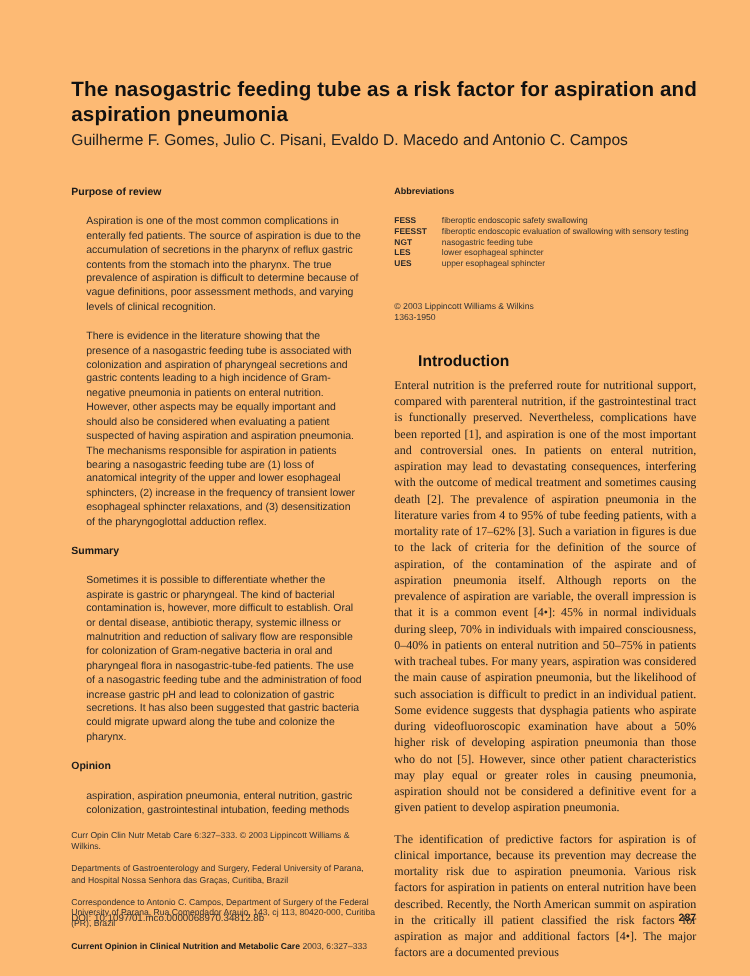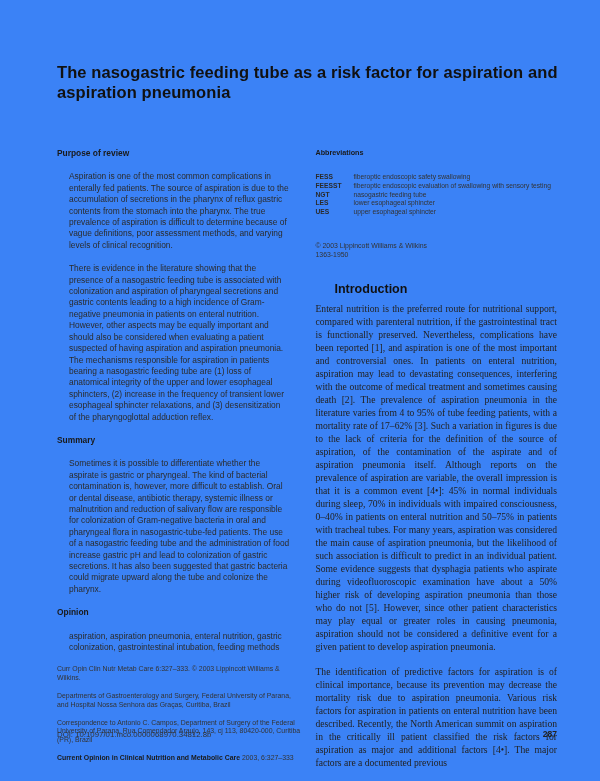--- a/index.html
+++ b/index.html
@@ -1,20 +1,20 @@
 <!DOCTYPE html>
 <html><head>
 <meta charset="utf-8">
 <style>
   html, body { margin: 0; padding: 0; background: #ffffff; }
   .page {
     position: relative;
     width: 600px;
     height: 781px;
-    background: #3b82f6;
+    background: #fdba74;
     color: #1a1a1a;
     font-family: "Liberation Sans", sans-serif;
     overflow: hidden;
     box-sizing: border-box;
   }
   .header {
     position: absolute;
     left: 57px;
     top: 62px;
     width: 502px;
@@ -131,20 +131,21 @@
     color: #222222;
   }
 </style>
 </head>
 <body>
 
 <div class="page">
 
   <div class="header">
     <h1 class="title">The nasogastric feeding tube as a risk factor for aspiration and aspiration pneumonia</h1>
+    <div class="authors">Guilherme F. Gomes, Julio C. Pisani, Evaldo D. Macedo and Antonio C. Campos</div>
   </div>
 
   <div class="columns">
 
     <div class="col-left">
       <h2 class="abs-heading">Purpose of review</h2>
       <p class="abs-body">Aspiration is one of the most common complications in enterally fed patients. The source of aspiration is due to the accumulation of secretions in the pharynx of reflux gastric contents from the stomach into the pharynx. The true prevalence of aspiration is difficult to determine because of vague definitions, poor assessment methods, and varying levels of clinical recognition.</p>
 
       <p class="abs-body">There is evidence in the literature showing that the presence of a nasogastric feeding tube is associated with colonization and aspiration of pharyngeal secretions and gastric contents leading to a high incidence of Gram-negative pneumonia in patients on enteral nutrition. However, other aspects may be equally important and should also be considered when evaluating a patient suspected of having aspiration and aspiration pneumonia. The mechanisms responsible for aspiration in patients bearing a nasogastric feeding tube are (1) loss of anatomical integrity of the upper and lower esophageal sphincters, (2) increase in the frequency of transient lower esophageal sphincter relaxations, and (3) desensitization of the pharyngoglottal adduction reflex.</p>
 

